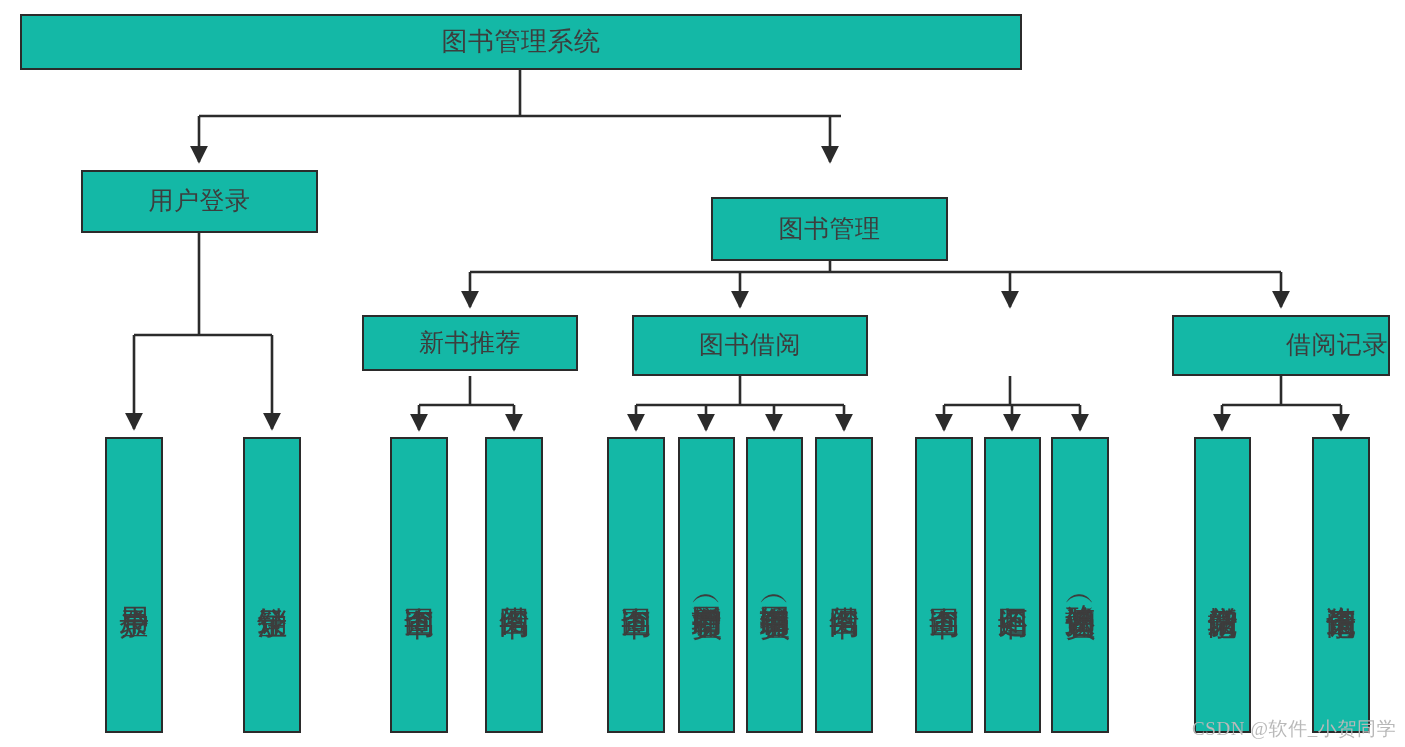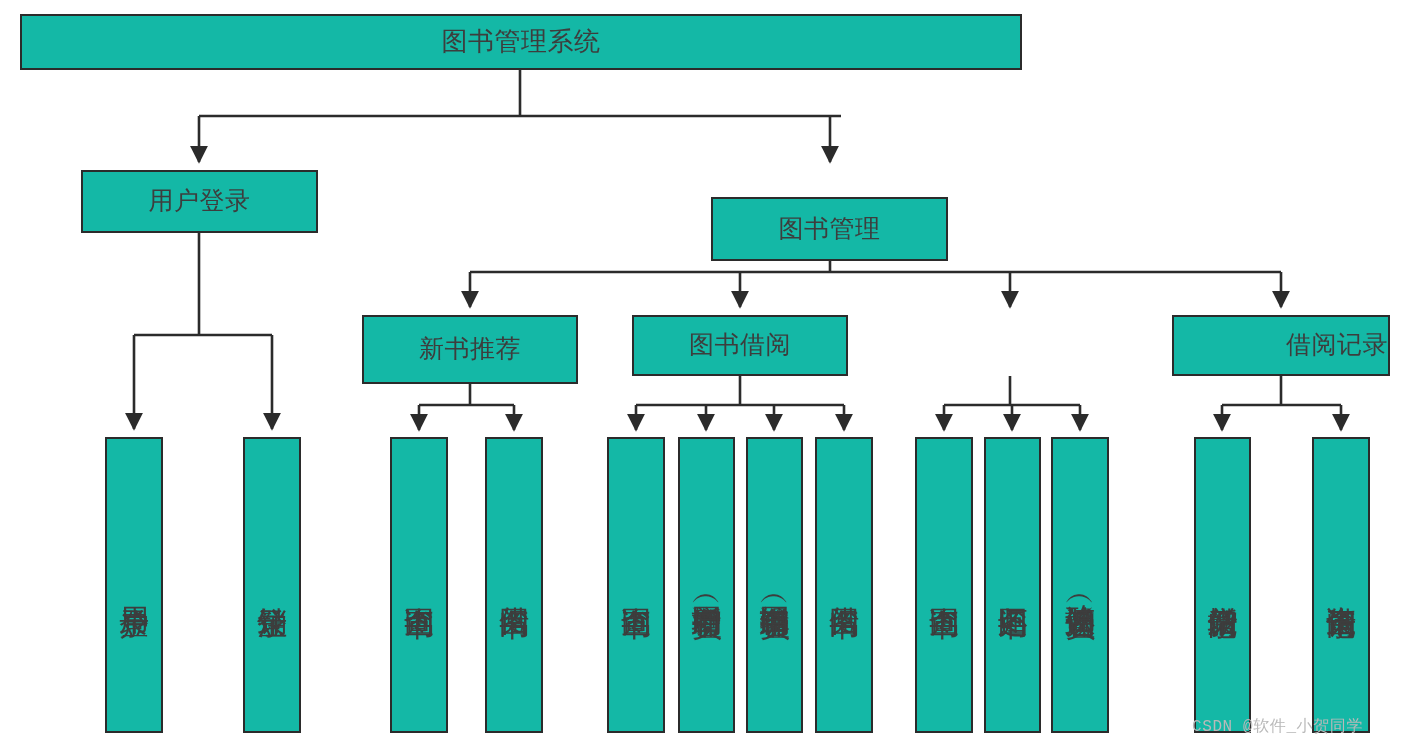--- a/index.html
+++ b/index.html
@@ -61,25 +61,25 @@
     text-orientation: upright;
     font-size: 30px;
     line-height: 1.02;
     letter-spacing: 1px;
     max-height: 100%;
   }
   .watermark {
     position: absolute;
     left: 1192px;
     top: 716px;
-    font-size: 16px;
+    font-size: 19px;
     color: #b9b9b9;
     letter-spacing: 0.6px;
     white-space: nowrap;
-    font-family: Liberation Mono, monospace;
+    font-family: Liberation Serif, serif;
   }
 </style>
 </head>
 <body>
 
 <div id="canvas">
 
   <svg class="wires" viewBox="0 0 1405 747" xmlns="http://www.w3.org/2000/svg">
     <defs>
       <marker id="arrow" viewBox="0 0 10 10" refX="9" refY="5" markerWidth="7" markerHeight="7" orient="auto-start-reverse">
@@ -134,24 +134,24 @@
     <span class="lbl">图书管理系统</span>
   </div>
 
   <div class="node h" style="left:81px; top:170px; width:237px; height:63px;">
     <span class="lbl">用户登录</span>
   </div>
   <div class="node h" style="left:711px; top:170px; width:237px; height:64px;margin-top:27px;">
     <span class="lbl">图书管理</span>
   </div>
 
-  <div class="node h" style="left:362px; top:315px; width:216px; height:69px;">
+  <div class="node h" style="left:362px; top:315px; width:216px; height:56px;">
     <span class="lbl">新书推荐</span>
   </div>
-  <div class="node h" style="left:632px; top:315px; width:216px; height:61px;">
+  <div class="node h" style="left:632px; top:315px; width:236px; height:61px;">
     <span class="lbl">图书借阅</span>
   </div>
   <div class="node h" style="left:1172px; top:315px; width:218px; height:61px;justify-content:flex-end;">
     <span class="lbl">借阅记录</span>
   </div>
 
   <div class="node v" style="left:105px; top:437px; width:58px; height:296px;">
     <span class="lbl">用户登录</span>
   </div>
   <div class="node v" style="left:243px; top:437px; width:58px; height:296px;">

